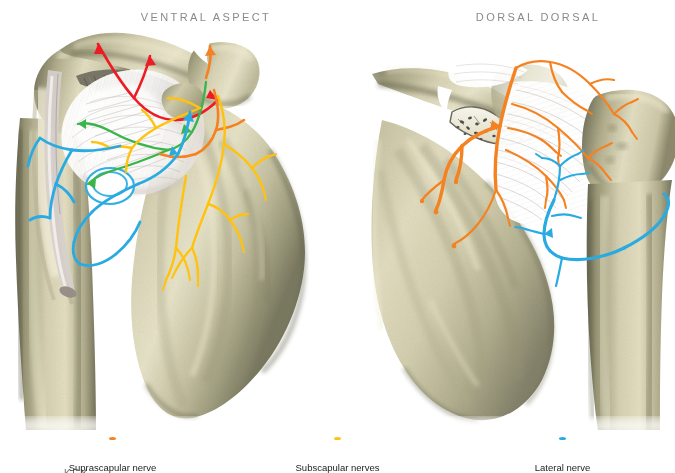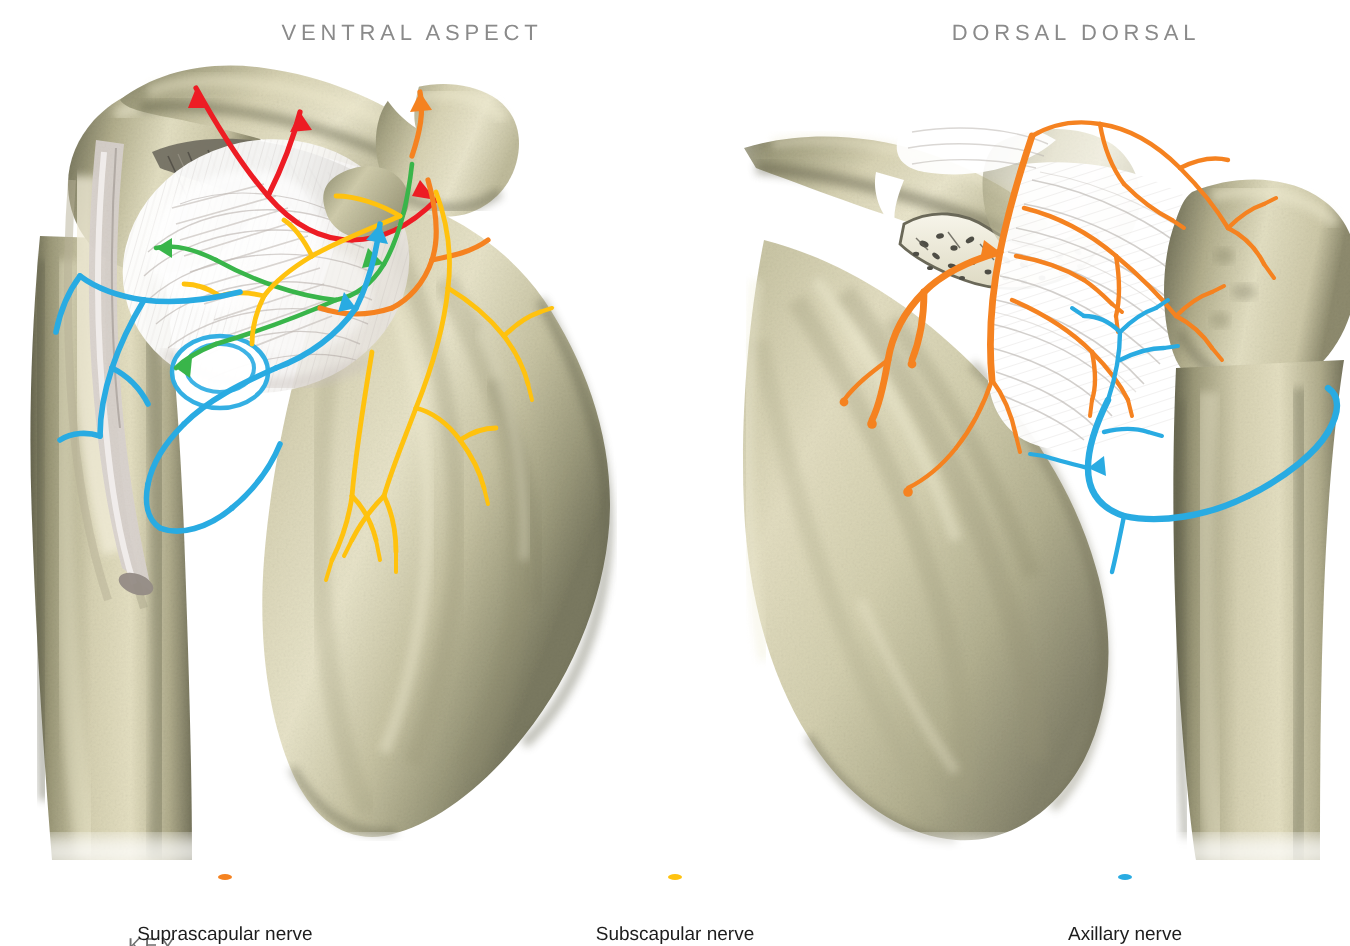--- a/index.html
+++ b/index.html
@@ -708,24 +708,24 @@
 
   <div id="legend">
 
     <div class="legend-item">
       <span class="legend-dot" style="background:#F58220;"></span>
       <span class="legend-text">Suprascapular nerve</span>
     </div>
 
     <div class="legend-item">
       <span class="legend-dot" style="background:#FFC20E;"></span>
-      <span class="legend-text">Subscapular nerve</span>
+      <span class="legend-text">Subscapular nerves</span>
     </div>
 
     <div class="legend-item">
       <span class="legend-dot" style="background:#29ABE2;"></span>
-      <span class="legend-text">Axillary nerve</span>
+      <span class="legend-text">Lateral nerve</span>
     </div>
 
 
 
   </div>
 </div>
 
 </body></html>

